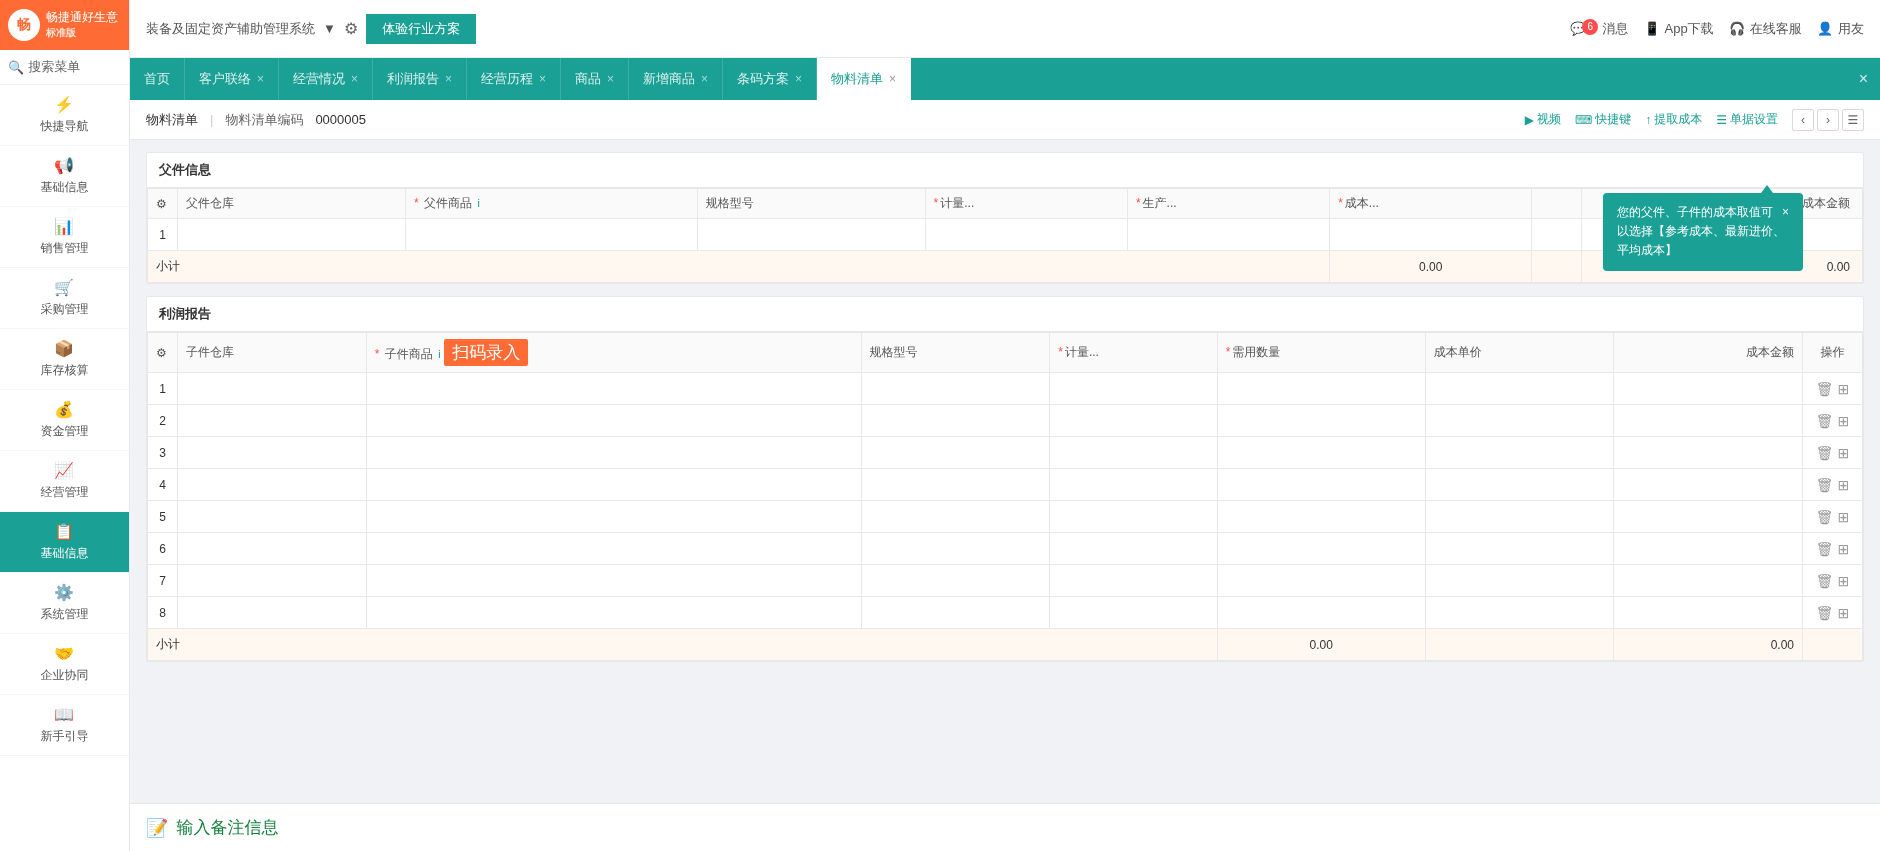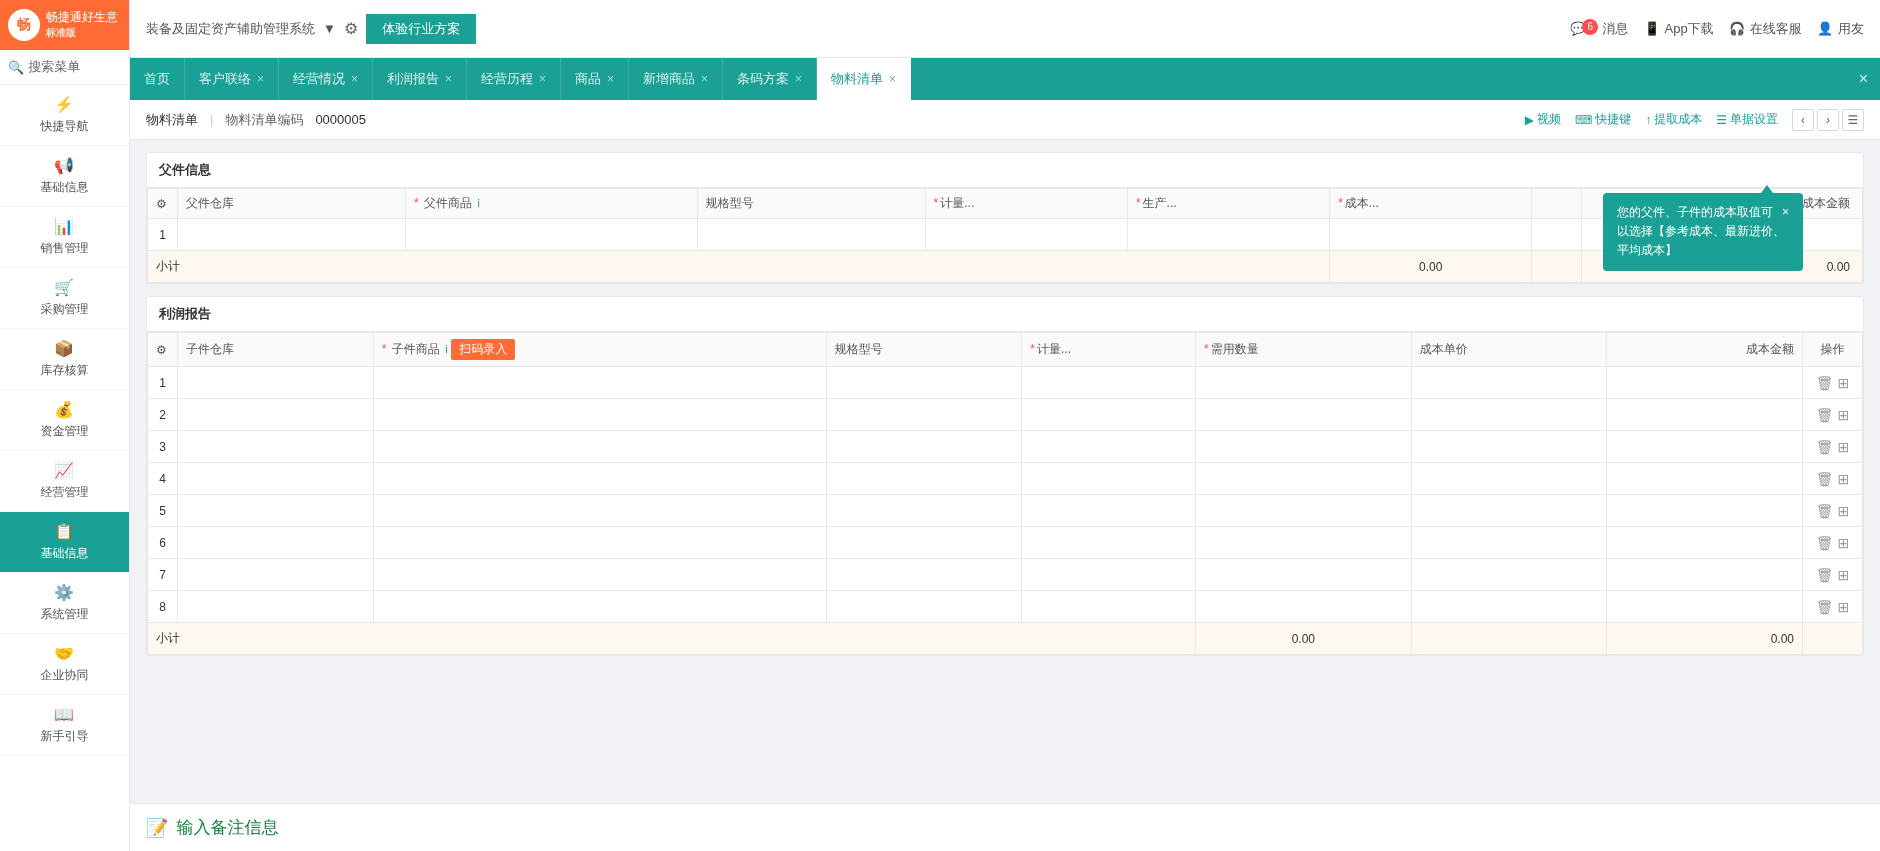--- a/index.html
+++ b/index.html
@@ -234,21 +234,21 @@
 
     .col-required { color: #ff4d4f; margin-right: 2px; }
     .col-info { color: #1aa094; margin-left: 2px; font-size: 11px; }
 
     .scan-btn {
       background: #ff6b35;
       color: #fff;
       border: none;
       padding: 2px 8px;
       border-radius: 2px;
-      font-size: 12px;
+      font-size: 17px;
       cursor: pointer;
     }
 
     .action-cell {
       display: flex;
       gap: 4px;
       justify-content: center;
     }
     .action-icon {
       cursor: pointer;

